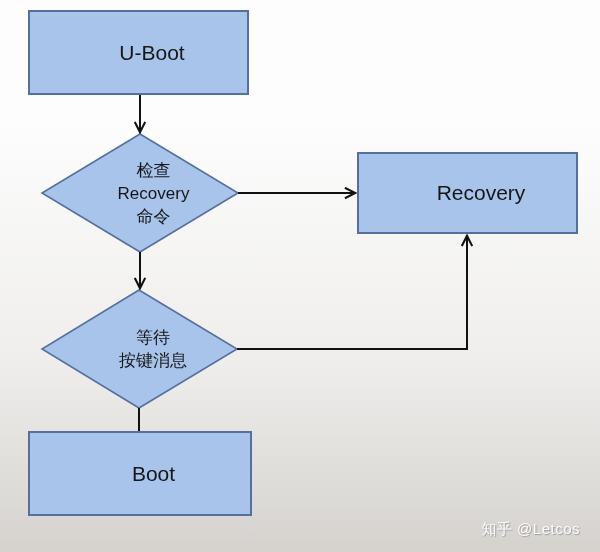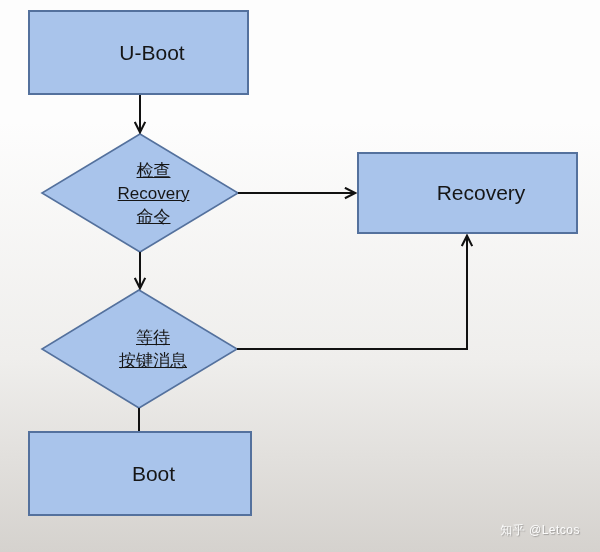--- a/index.html
+++ b/index.html
@@ -45,32 +45,31 @@
   }
   .node.rect {
     background: var(--node-fill, #a9c4eb);
     border: 2px solid var(--node-border, #54719d);
     font-size: 21px;
   }
   .node.diamond-label {
     font-size: 17px;
     line-height: 23px;
     white-space: pre-line;
-    text-decoration: underline;
   }
   .node-uboot    { left: 28px;  top: 10px;  width: 221px; height: 85px; }
   .node-recovery { left: 357px; top: 152px; width: 221px; height: 82px; }
   .node-boot     { left: 28px;  top: 431px; width: 224px; height: 85px; }
   .label-check-recovery { left: 42px; top: 134px; width: 196px; height: 118px; }
   .label-wait-key       { left: 42px; top: 290px; width: 195px; height: 118px; }
   .watermark {
     position: absolute;
     right: 20px;
     bottom: 13px;
-    font-size: 12px;
+    font-size: 15px;
     letter-spacing: 0.5px;
     color: rgba(255, 255, 255, 0.95);
     text-shadow: 1px 1px 1px rgba(90, 90, 90, 0.45);
   }
 </style>
 </head>
 <body>
 
 <div class="stage">
 

